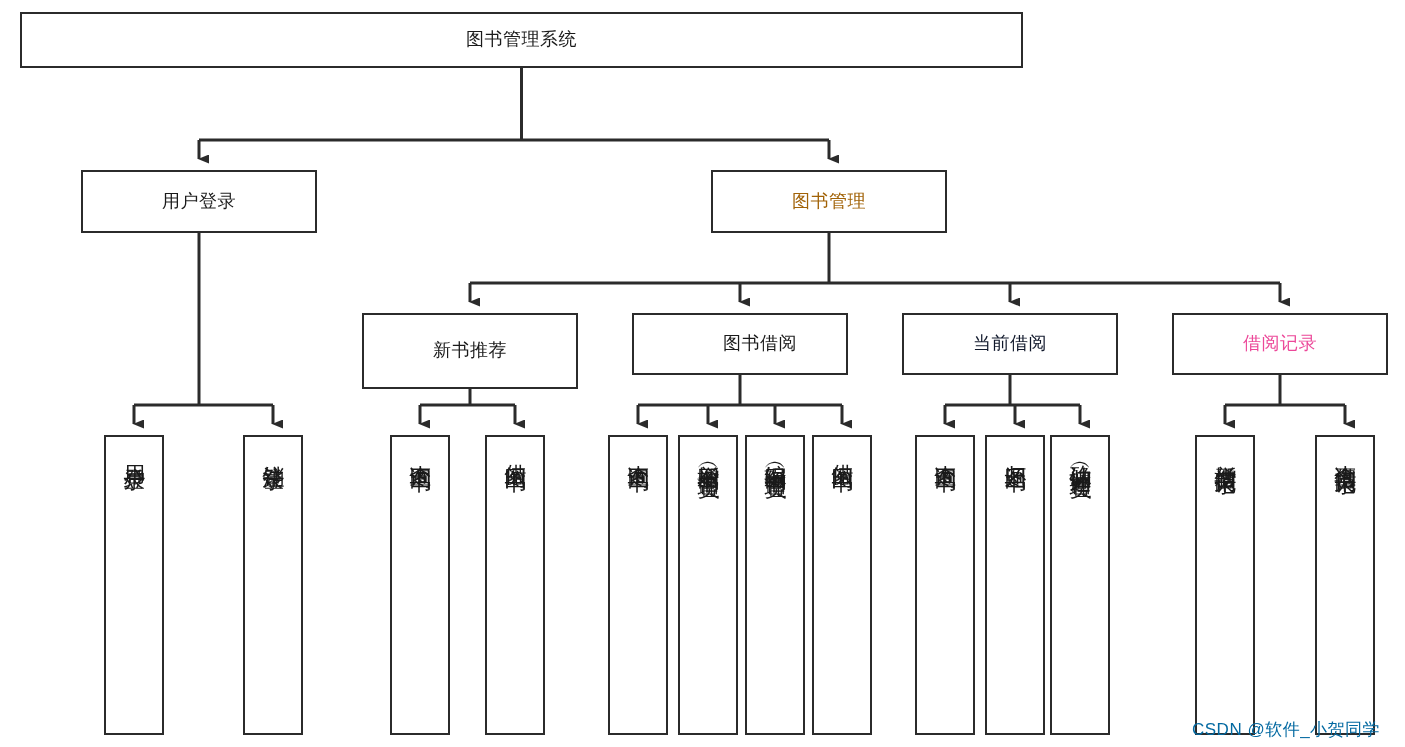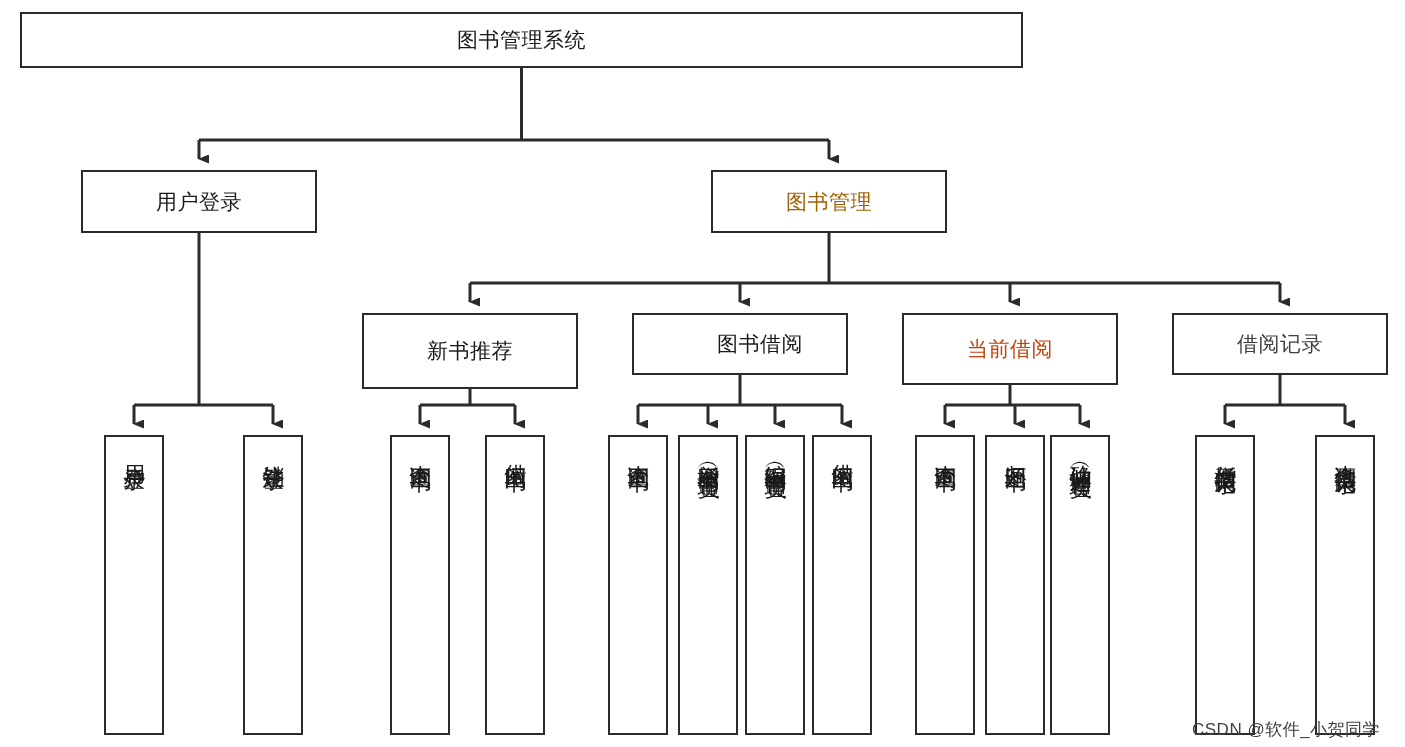--- a/index.html
+++ b/index.html
@@ -33,21 +33,21 @@
     align-items: center;
     justify-content: center;
     color: #1a1a1a;
   }
   .node-label {
     display: block;
     text-align: center;
     letter-spacing: 0.5px;
   }
   .node-horizontal .node-label {
-    font-size: 21px;
+    font-size: 18px;
     line-height: 1.1;
     white-space: nowrap;
   }
   .node-vertical {
     align-items: flex-start;
     padding-top: 10px;
   }
   .node-vertical .node-label {
     writing-mode: vertical-rl;
     text-orientation: upright;
@@ -122,24 +122,24 @@
       </div>
       <div class="node-box node-horizontal" style="left: 711px; top: 170px; width: 236px; height: 63px; border-color: rgb(43, 43, 43); color: #a16207;">
         <span class="node-label">图书管理</span>
       </div>
       <div class="node-box node-horizontal" style="left: 362px; top: 313px; width: 216px; height: 76px; border-color: rgb(43, 43, 43); color: rgb(26, 26, 26);">
         <span class="node-label">新书推荐</span>
       </div>
       <div class="node-box node-horizontal" style="left: 632px; top: 313px; width: 216px; height: 62px; border-color: rgb(43, 43, 43); color: rgb(26, 26, 26); padding-left: 40px;">
         <span class="node-label">图书借阅</span>
       </div>
-      <div class="node-box node-horizontal" style="left: 902px; top: 313px; width: 216px; height: 72px; border-color: rgb(43, 43, 43); color: #c2410c;">
+      <div class="node-box node-horizontal" style="left: 902px; top: 313px; width: 216px; height: 62px; border-color: rgb(43, 43, 43); color: #0f172a;">
         <span class="node-label">当前借阅</span>
       </div>
-      <div class="node-box node-horizontal" style="left: 1172px; top: 313px; width: 216px; height: 62px; border-color: rgb(43, 43, 43); color: #404040;">
+      <div class="node-box node-horizontal" style="left: 1172px; top: 313px; width: 216px; height: 62px; border-color: rgb(43, 43, 43); color: #ec4899;">
         <span class="node-label">借阅记录</span>
       </div>
       <div class="node-box node-vertical" style="left: 104px; top: 435px; width: 60px; height: 300px; border-color: rgb(43, 43, 43); color: rgb(26, 26, 26);">
         <span class="node-label">用户登录</span>
       </div>
       <div class="node-box node-vertical" style="left: 243px; top: 435px; width: 60px; height: 300px; border-color: rgb(43, 43, 43); color: rgb(26, 26, 26);">
         <span class="node-label">注销登录</span>
       </div>
       <div class="node-box node-vertical" style="left: 390px; top: 435px; width: 60px; height: 300px; border-color: rgb(43, 43, 43); color: rgb(26, 26, 26);">
         <span class="node-label">查询图书</span>
@@ -169,15 +169,15 @@
         <span class="node-label">确认归还（管理员）</span>
       </div>
       <div class="node-box node-vertical" style="left: 1195px; top: 435px; width: 60px; height: 300px; border-color: rgb(43, 43, 43); color: rgb(26, 26, 26);">
         <span class="node-label">新增借阅记录</span>
       </div>
       <div class="node-box node-vertical" style="left: 1315px; top: 435px; width: 60px; height: 300px; border-color: rgb(43, 43, 43); color: rgb(26, 26, 26);">
         <span class="node-label">查询借阅记录</span>
       </div>
     </div>
 
-  <div class="watermark" style="left: 1192px; top: 718px; color: #404040;">CSDN @软件_小贺同学</div>
+  <div class="watermark" style="left: 1192px; top: 718px; color: #0369a1;">CSDN @软件_小贺同学</div>
 
 </div>
 
 </body></html>

